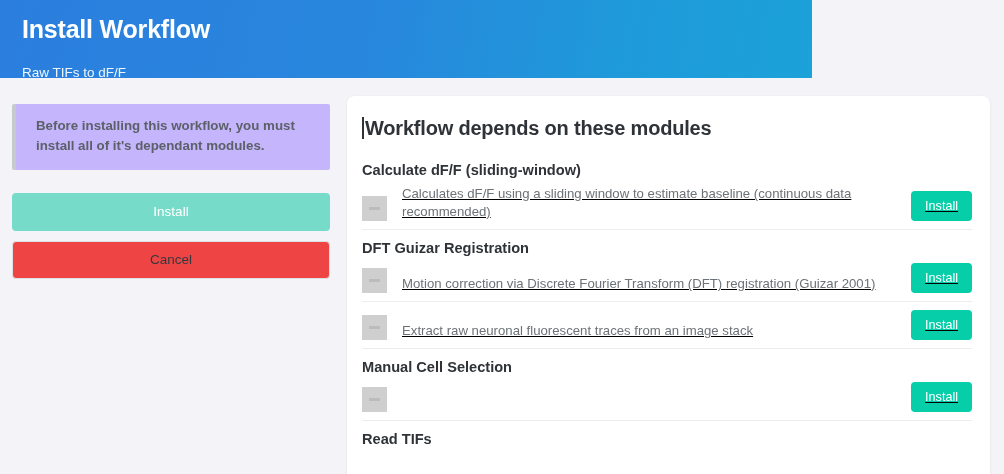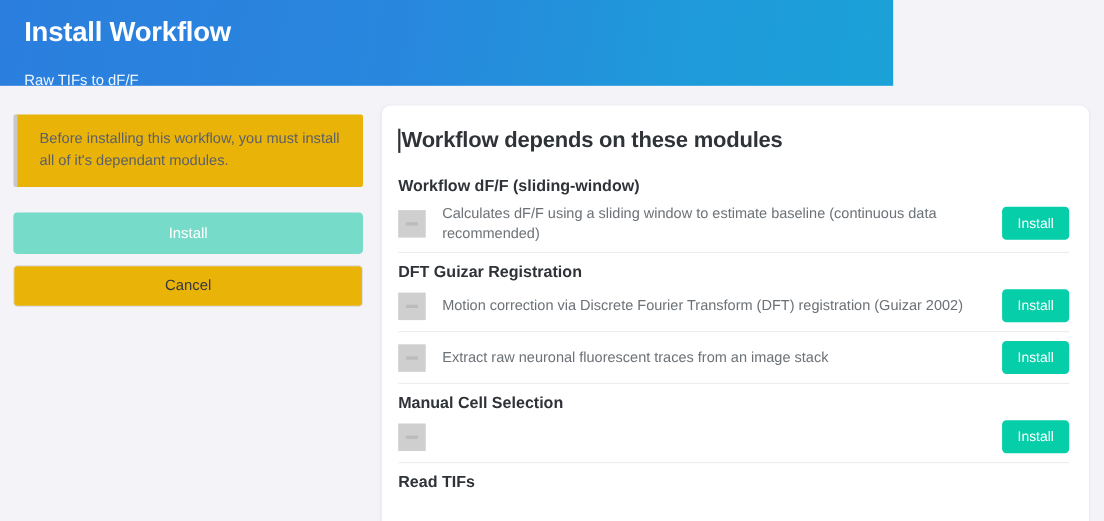--- a/index.html
+++ b/index.html
@@ -40,24 +40,25 @@
     width: 1004px; height: 396px;
   }
 
   
   .sidebar {
     position: absolute;
     left: 12px; top: 26px;
     width: 318px;
   }
   .alert {
-    background: #eab308;
+    background: #c4b5fd;
     border-left: 4px solid #c6c9cd;
     padding: 12px 16px 14px 20px;
     border-radius: 2px;
+    font-weight: bold;
   }
   .alert-text {
     color: #5c6068;
     font-size: 13.3px;
     line-height: 20px;
   }
   .btn {
     display: block;
     width: 100%;
     text-align: center;
@@ -69,21 +70,21 @@
     cursor: pointer;
     font-family: "Liberation Sans", sans-serif;
   }
   .btn-install-main {
     background: #76dcc9;
     color: #ffffff;
     margin-top: 23px;
     padding: 9px 10px;
   }
   .btn-cancel {
-    background: #eab308;
+    background: #ef4444;
     color: #35393f;
     border: 1px solid #dfe0e6;
     margin-top: 10px;
     padding: 9px 10px;
   }
 
   
   .card {
     position: absolute;
     left: 347px; top: 18px;
@@ -122,23 +123,24 @@
   }
   .module-name {
     font-size: 14.6px;
     font-weight: bold;
     color: #2f3338;
     line-height: 20px;
     margin-bottom: 5px;
   }
   .module-row {
     display: flex;
-    align-items: center;
+    align-items: flex-end;
     min-height: 38px;
     padding-bottom: 8px;
+    text-decoration: underline;
   }
   .module-thumb {
     width: 25px;
     height: 25px;
     background: #cfcfcf;
     flex: 0 0 25px;
     position: relative;
   }
   .module-thumb::after {
     content: "";
@@ -186,33 +188,33 @@
     <button class="btn btn-cancel">Cancel</button>
   </div>
 
   <div class="card">
     <div class="card-title-row">
       <div class="caret"></div>
       <div class="card-title">Workflow depends on these modules</div>
     </div>
 
     <div class="module">
-      <div class="module-name">Workflow dF/F (sliding-window)</div>
+      <div class="module-name">Calculate dF/F (sliding-window)</div>
       <div class="module-row">
         <div class="module-thumb"></div>
         <div class="module-desc">Calculates dF/F using a sliding window to estimate baseline (continuous data recommended)</div>
         <button class="btn-row-install">Install</button>
       </div>
     </div>
 
     <div class="module">
       <div class="module-name">DFT Guizar Registration</div>
       <div class="module-row">
         <div class="module-thumb"></div>
-        <div class="module-desc">Motion correction via Discrete Fourier Transform (DFT) registration (Guizar 2002)</div>
+        <div class="module-desc">Motion correction via Discrete Fourier Transform (DFT) registration (Guizar 2001)</div>
         <button class="btn-row-install">Install</button>
       </div>
     </div>
 
     <div class="module">
       <div class="module-row">
         <div class="module-thumb"></div>
         <div class="module-desc">Extract raw neuronal fluorescent traces from an image stack</div>
         <button class="btn-row-install">Install</button>
       </div>

